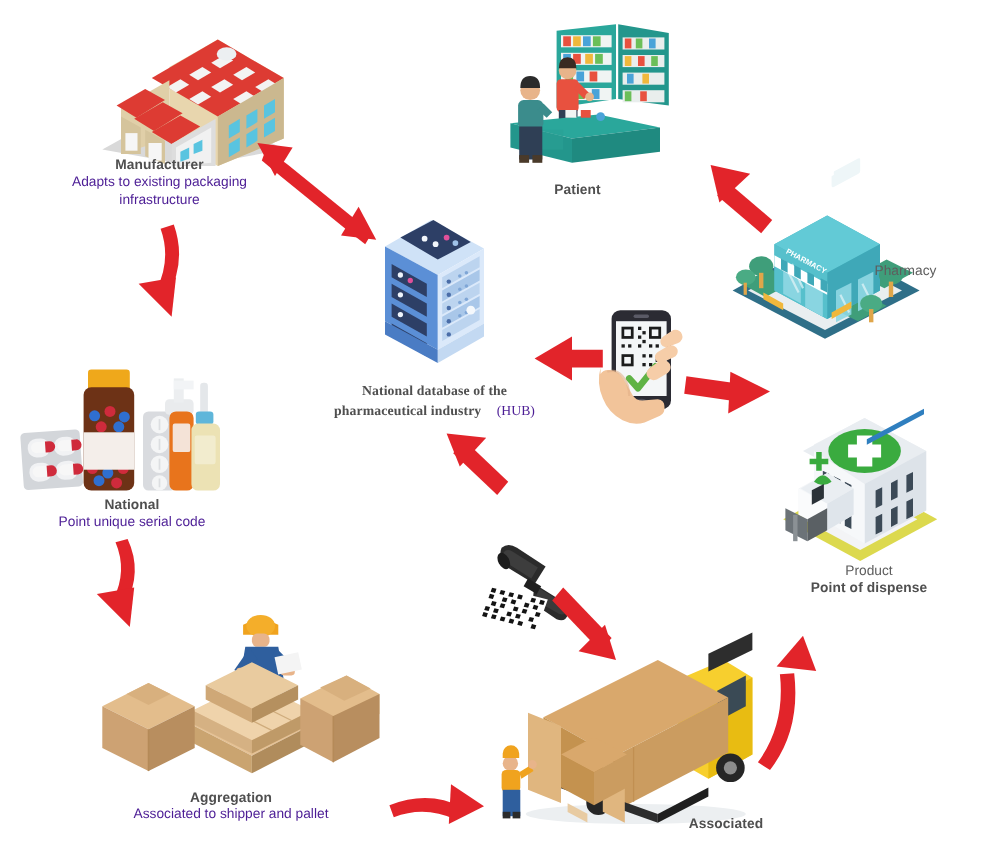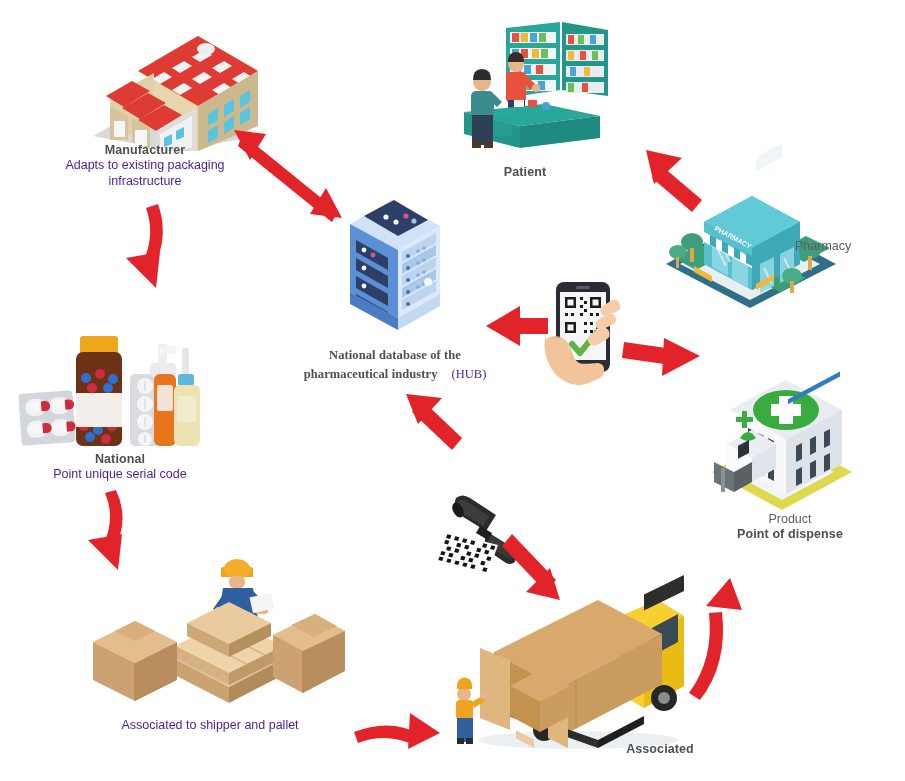--- a/index.html
+++ b/index.html
@@ -176,20 +176,21 @@
       <g>
         <polygon points="228,90 270,69 300,86 300,104 258,125" fill="#e3bd8c"></polygon>
         <polygon points="228,90 258,106 258,148 228,132" fill="#cda273"></polygon>
         <polygon points="258,106 300,86 300,126 258,148" fill="#b88e5f"></polygon>
         <polygon points="246,80 270,69 292,81 268,92" fill="#d8b07e"></polygon>
         <line x1="258" y1="106" x2="258" y2="148" stroke="#b58a58" stroke-width="1.4"></line>
       </g>
     </svg>
   </div>
   <div class="cap" style="left:55px;top:718px;width:310px;">
+    <div class="t">Aggregation</div>
     <div class="s">Associated to shipper and pallet</div>
   </div>
 
   <div class="node" style="left:448px;top:590px;">
     <svg width="240" height="160" viewBox="0 0 240 160">
       <ellipse cx="130" cy="150" rx="100" ry="9" fill="#eceff1"></ellipse>
       <g>
         <polygon points="168,28 210,10 236,26 236,96 196,118 168,102" fill="#f7cf2e"></polygon>
         <polygon points="196,118 236,96 236,26 196,48" fill="#e8bc12"></polygon>
         <polygon points="204,38 230,24 230,52 204,66" fill="#3a4a55"></polygon>

